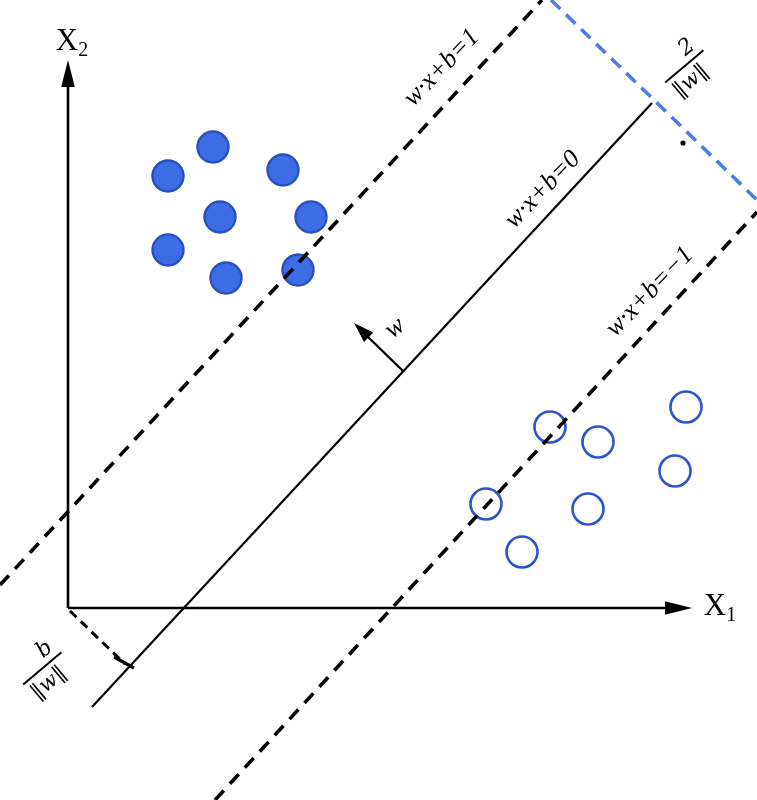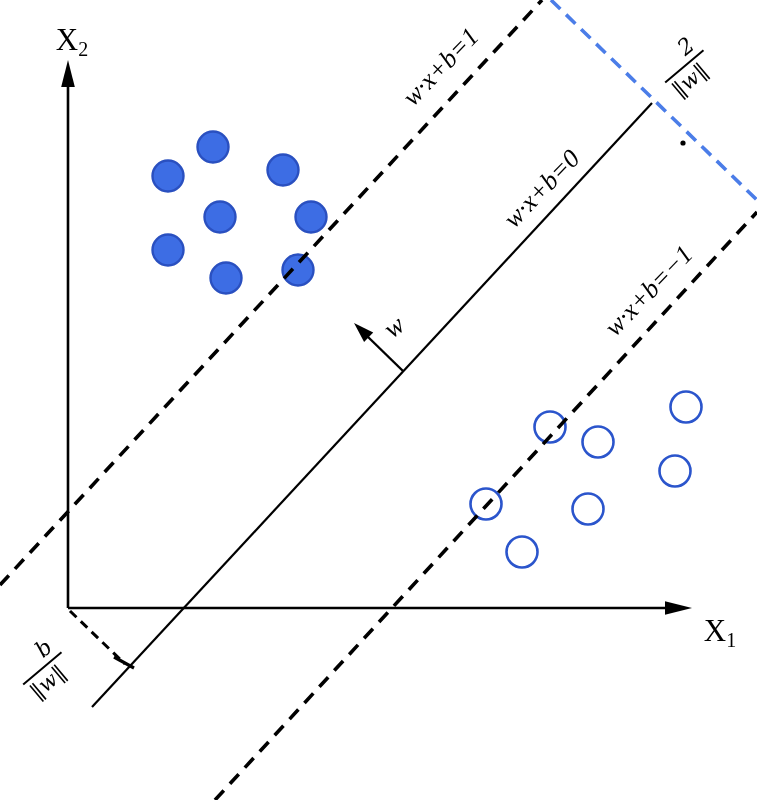--- a/index.html
+++ b/index.html
@@ -99,21 +99,21 @@
 
     <line class="w-arrow" x1="403" y1="371" x2="366" y2="335"></line>
     <polygon class="arrowhead" points="354,323 373.2,332.5 364.1,341.9"></polygon>
 
     <circle cx="683" cy="143" r="2.6" fill="#000"></circle>
   </svg>
 
   <div class="lbl axis-lbl" style="left:72px; top:41px;">
     <span>X</span><sub>2</sub>
   </div>
-  <div class="lbl axis-lbl" style="left:720px; top:632px;">
+  <div class="lbl axis-lbl" style="left:720px; top:606px;">
     <span>X</span><sub>1</sub>
   </div>
 
   <div class="lbl line-lbl" style="left:441px; top:67px;">w·x+b=1</div>
   <div class="lbl line-lbl" style="left:542px; top:189px;">w·x+b=0</div>
   <div class="lbl line-lbl" style="left:649px; top:291px;">w·x+b=−1</div>
 
   <div class="lbl w-lbl" style="left:394px; top:327px;">w</div>
 
   <div class="frac" style="left:684px; top:66px;">

